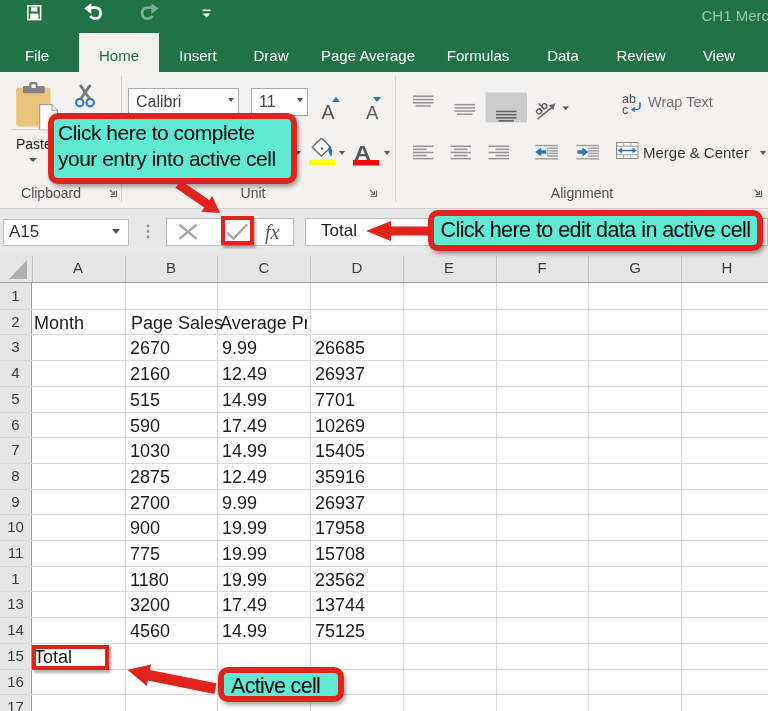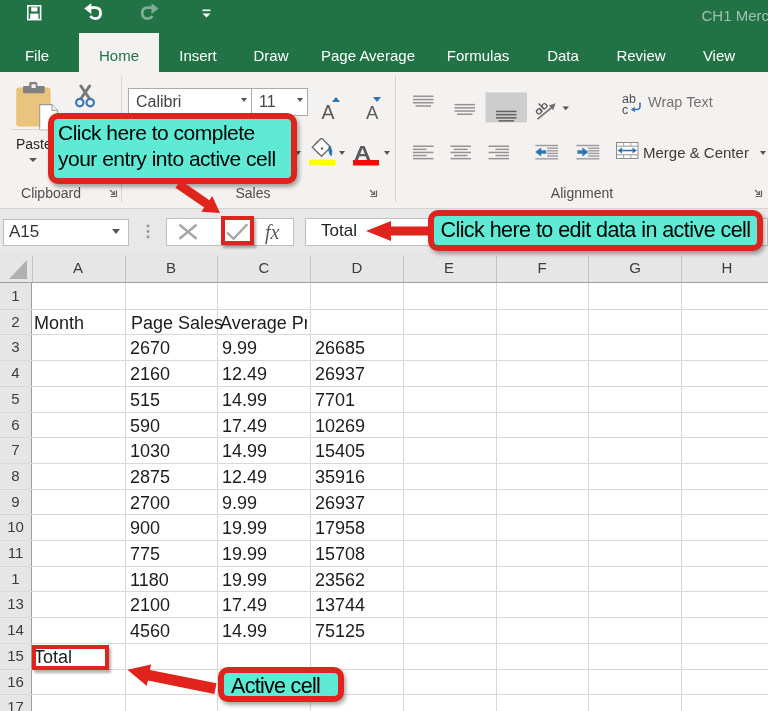--- a/index.html
+++ b/index.html
@@ -67,21 +67,21 @@
     <path d="M 158.6 8.6 L 151.5 3.2 L 151.5 14.0 Z" fill="#fff"></path>
   </g>
   <rect x="202.5" y="9.5" width="8" height="1.6" fill="#fff"></rect>
   <path d="M 202.5 13.5 L 210.5 13.5 L 206.5 17.5 Z" fill="#fff"></path>
 </svg>
 
 <div class="abs" id="ribbon"></div>
 <div class="gsep" style="left:121px;top:76px;"></div>
 <div class="gsep" style="left:395px;top:76px;"></div>
 <div class="glabel" style="left:51px;">Clipboard</div>
-<div class="glabel" style="left:253px;">Sales</div>
+<div class="glabel" style="left:253px;">Unit</div>
 <div class="glabel" style="left:582px;">Alignment</div>
 
 <svg class="abs" style="left:10px;top:78px;" width="60" height="95" viewBox="0 0 60 95">
   <rect x="6.2" y="9.6" width="34.4" height="39" rx="3" fill="#eac37c"></rect>
   <rect x="9.2" y="4.1" width="8.2" height="6" rx="1.5" fill="#818181" transform="translate(10,0)"></rect>
   <rect x="13" y="7.9" width="21.7" height="7.4" rx="1.2" fill="#818181"></rect>
   <rect x="21.5" y="6.2" width="4.2" height="3.8" fill="#f3f2f0"></rect>
   <path d="M 29.7 26.6 L 42 26.6 L 47.4 32.4 L 47.4 51.7 L 29.7 51.7 Z" fill="#fff" stroke="#9a9a9a" stroke-width="1.1"></path>
   <path d="M 42 26.6 L 42 32.4 L 47.4 32.4" fill="#f0f0f0" stroke="#9a9a9a" stroke-width="1"></path>
   <rect x="1" y="51" width="45" height="1" fill="#d8d5d2"></rect>
@@ -249,21 +249,21 @@
     </g>
   </svg>
 <svg class="abs" style="left:753px;top:188px;" width="11" height="11" viewBox="0 0 11 11">
     <g stroke="#666" stroke-width="1.2" fill="none">
       <path d="M 2.5 8.5 L 8.5 8.5 L 8.5 2.5"></path>
       <path d="M 2 2 L 6 6"></path>
       <path d="M 6.5 3 L 6.5 6.5 L 3 6.5"></path>
     </g>
   </svg>
 
-<div class="combo" style="left:128px;top:88px;width:124px;height:28px;"><span style="margin-left:7px;line-height:26px;">Calibri</span><span class="ar dar"></span></div>
+<div class="combo" style="left:128px;top:88px;width:111px;height:28px;"><span style="margin-left:7px;line-height:26px;">Calibri</span><span class="ar dar"></span></div>
 <div class="combo" style="left:251px;top:88px;width:57px;height:28px;"><span style="margin-left:7px;line-height:26px;">11</span><span class="ar dar"></span></div>
 
 <div class="abs" id="fbar"></div>
 <div class="whitebox" style="left:3px;top:219px;width:126px;height:27px;"></div>
 <div class="abs" style="left:9px;top:222px;font-size:17px;color:#333;">A15</div>
 <div class="dar abs" style="left:112px;top:229px;border-left-width:4.6px;border-right-width:4.6px;border-top-width:5.6px;"></div>
 <div class="whitebox" style="left:166px;top:218px;width:128px;height:28px;"></div>
 <div class="whitebox" style="left:305px;top:218px;width:463px;height:28px;"></div>
 <div class="abs" style="left:321px;top:221px;font-size:17px;color:#222;">Total</div>
 <svg class="abs" style="left:140px;top:218px;" width="160" height="28" viewBox="0 0 160 28">
@@ -369,21 +369,21 @@
     <div class="cell num" style="left: 315px; top: 210px; width: 86px;">26937</div>
     <div class="cell num" style="left: 130px; top: 235px; width: 87px;">900</div>
     <div class="cell num" style="left: 222px; top: 235px; width: 86.5px;">19.99</div>
     <div class="cell num" style="left: 315px; top: 235px; width: 86px;">17958</div>
     <div class="cell num" style="left: 130px; top: 261px; width: 87px;">775</div>
     <div class="cell num" style="left: 222px; top: 261px; width: 86.5px;">19.99</div>
     <div class="cell num" style="left: 315px; top: 261px; width: 86px;">15708</div>
     <div class="cell num" style="left: 130px; top: 287px; width: 87px;">1180</div>
     <div class="cell num" style="left: 222px; top: 287px; width: 86.5px;">19.99</div>
     <div class="cell num" style="left: 315px; top: 287px; width: 86px;">23562</div>
-    <div class="cell num" style="left: 130px; top: 312px; width: 87px;">2100</div>
+    <div class="cell num" style="left: 130px; top: 312px; width: 87px;">3200</div>
     <div class="cell num" style="left: 222px; top: 312px; width: 86.5px;">17.49</div>
     <div class="cell num" style="left: 315px; top: 312px; width: 86px;">13744</div>
     <div class="cell num" style="left: 130px; top: 338px; width: 87px;">4560</div>
     <div class="cell num" style="left: 222px; top: 338px; width: 86.5px;">14.99</div>
     <div class="cell num" style="left: 315px; top: 338px; width: 86px;">75125</div>
     <div class="cell " style="left: 34px; top: 364px;">Total</div>
   </div>
 
 <div class="callout" style="left:48px;top:112.5px;width:249px;height:71px;font-size:21px;letter-spacing:-0.5px;padding:1.5px 0 0 4px;line-height:25.5px;">Click here to complete<br>your entry into active cell</div>
 <div class="callout" style="left:428px;top:210px;width:335px;height:41px;font-size:21.5px;letter-spacing:-0.55px;text-align:center;line-height:29px;">Click here to edit data in active cell</div>

